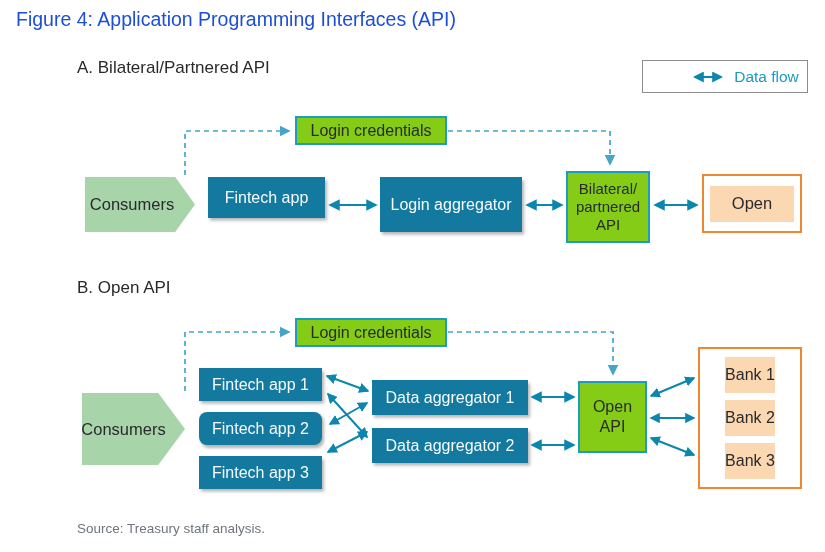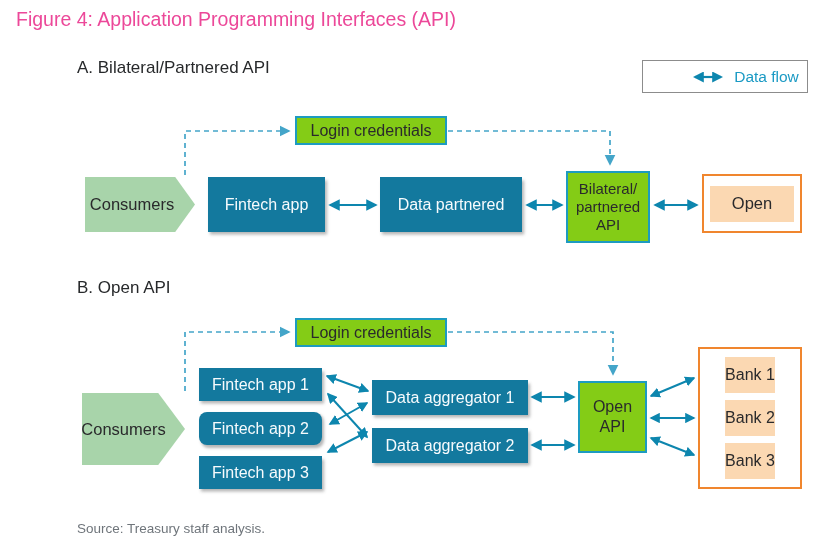--- a/index.html
+++ b/index.html
@@ -1,19 +1,19 @@
 <!DOCTYPE html>
 <html><head>
 <meta charset="utf-8">
 <style>
   * { margin:0; padding:0; box-sizing:border-box; }
   body { background:#ffffff; font-family:"Liberation Sans", sans-serif; }
   .canvas { position:relative; width:825px; height:552px; background:#fff; overflow:hidden; }
 
-  .fig-title { position:absolute; left:16px; top:8px; font-size:19.5px; color:#ec4899; }
+  .fig-title { position:absolute; left:16px; top:8px; font-size:19.5px; color:#1d4ed8; }
   .panel-heading { position:absolute; font-size:17px; color:#27292b; }
   #heading-a { left:77px; top:58px; }
   #heading-b { left:77px; top:278px; }
   .source-note { position:absolute; left:77px; top:521px; font-size:13.5px; color:#6f757b; }
 
   .legend { position:absolute; left:642px; top:60px; width:166px; height:33px;
             border:1.5px solid #8c8c8c; background:#fff; display:flex; align-items:center;
             justify-content:center; gap:8px;padding-left:39px; }
   .legend-label { color:#1b9ac4; font-size:15.5px; }
 
@@ -27,21 +27,21 @@
   .consumers { background:#a8d4aa; color:#2a2a2c; font-size:16.5px;
                filter:drop-shadow(2px 2.5px 1.5px rgba(120,120,120,.5)); }
   #consumers-a { left:85px; top:177px; width:110px; height:55px; padding-right:16px;
        clip-path:polygon(0 0, 82% 0, 100% 50%, 82% 100%, 0 100%); }
   #consumers-b { left:82px; top:393px; width:103px; height:72px; padding-right:20px;
        clip-path:polygon(0 0, 74% 0, 100% 50%, 74% 100%, 0 100%); }
 
   #login-a { left:295px; top:116px; width:152px; height:29px; font-size:16px; }
   #login-b { left:295px; top:318px; width:152px; height:29px; font-size:16px; }
 
-  #fintech-a { left:208px; top:177px; width:117px; height:55px; }
+  #fintech-a { left:208px; top:177px; width:117px; height:41px; }
   #agg-a     { left:380px; top:177px; width:142px; height:55px; }
   #bilateral-a { left:566px; top:171px; width:84px; height:72px; font-size:15px; }
 
   #bank-a-outer { left:702px; top:174px; width:100px; height:59px;
                   border:2.5px solid #f0862e; background:#fff; }
   .peach { background:#fbd8b2; color:#2a2a2c; display:flex; align-items:center;
            justify-content:center; }
   #bank-a-inner { width:84px; height:36px; font-size:16.5px; }
 
   #fintech-b1 { left:199px; top:368px; width:123px; height:33px; }
@@ -78,21 +78,21 @@
     </svg>
     <span class="legend-label">Data flow</span>
   </div>
 
   <div class="panel-heading" id="heading-a">A. Bilateral/Partnered API</div>
   <div class="panel-heading" id="heading-b">B. Open API</div>
 
   <div class="node consumers" id="consumers-a">Consumers</div>
   <div class="node outline" id="login-a">Login credentials</div>
   <div class="node teal" id="fintech-a">Fintech app</div>
-  <div class="node teal" id="agg-a">Data partnered</div>
+  <div class="node teal" id="agg-a">Login aggregator</div>
   <div class="node outline prewrap" id="bilateral-a">Bilateral/
 partnered
 API</div>
   <div class="node" id="bank-a-outer">
     <div class="peach" id="bank-a-inner">Open</div>
   </div>
 
   <div class="node consumers" id="consumers-b">Consumers</div>
   <div class="node outline" id="login-b">Login credentials</div>
   <div class="node teal" id="fintech-b1">Fintech app 1</div>

